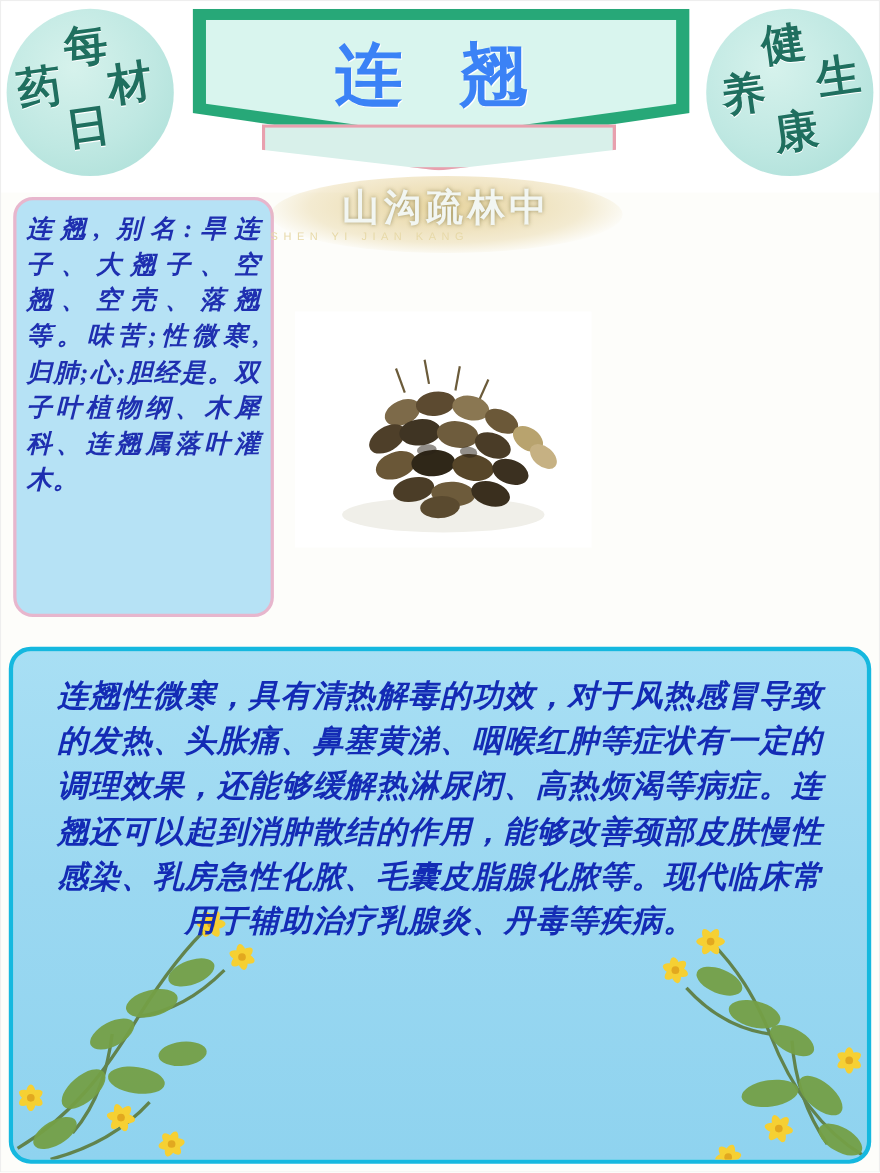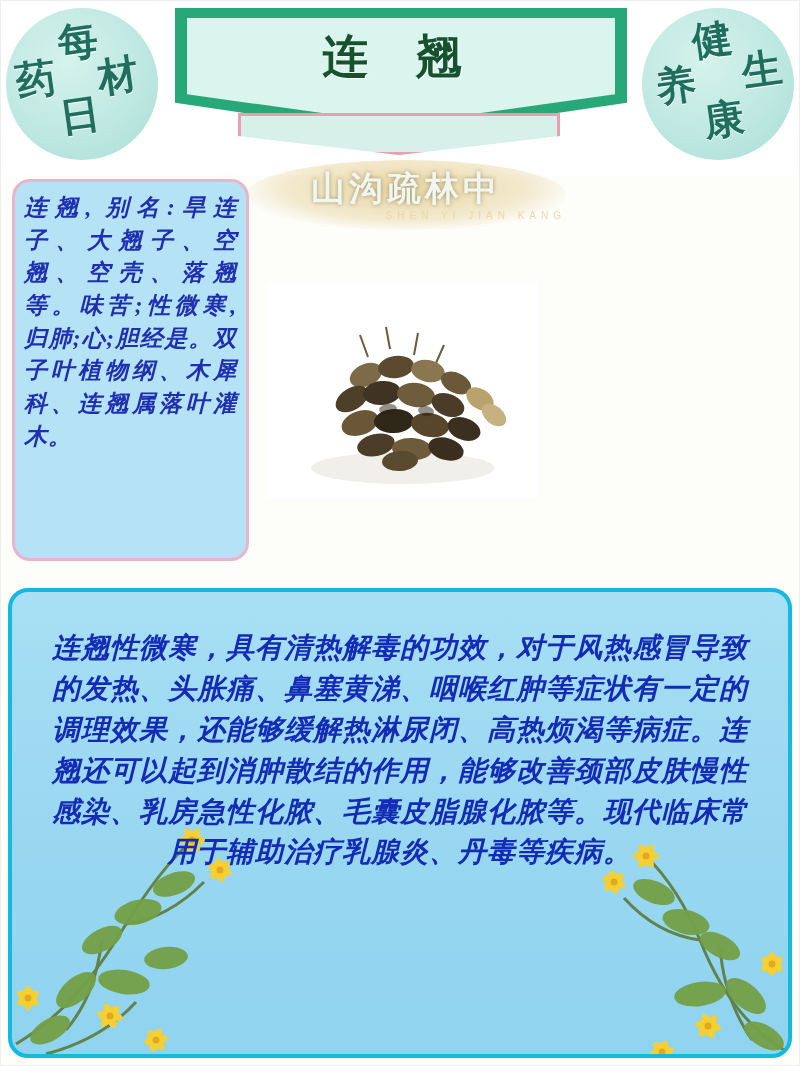--- a/index.html
+++ b/index.html
@@ -88,23 +88,23 @@
     clip-path: polygon(0% 0%, 100% 0%, 100% 72%, 50% 100%, 0% 72%);
   }
   .title-text {
     position: absolute;
     left: 0;
     right: 0;
     top: 18px;
     text-align: center;
     font-family: "Liberation Serif", serif;
     font-weight: bold;
-    font-size: 46px;
+    font-size: 62px;
     letter-spacing: 18px;
-    color: #14532d;
+    color: #3b82f6;
     text-shadow: 1px 1px 0 #ffffff;
   }
   
   .ribbon-tab {
     position: absolute;
     left: 238px;
     top: 113px;
     width: 322px;
     height: 42px;
     background: #d8f0ea;
@@ -137,21 +137,21 @@
     font-family: "Liberation Serif", serif;
     font-weight: bold;
     font-size: 34px;
     letter-spacing: 4px;
     color: #f2f6f2;
     text-shadow: 0 0 4px rgba(120,110,60,.65);
   }
   .wm-sub {
     position: absolute;
     left: 0; right: 0; top: 60px;
-    text-align: right;
+    text-align: left;
     font-size: 10px;
     letter-spacing: 5px;
     color: #e7d9a8;
   }
 
   
   .mid {
     position: relative;
     height: 405px;
   }
@@ -196,21 +196,21 @@
     height: 470px;
     background: linear-gradient(180deg, #a8dff4 0%, #9bd8f1 45%, #8fd3ef 100%);
     border: 4px solid #15b8df;
     border-radius: 20px;
     box-sizing: border-box;
     overflow: hidden;
   }
   .bottom-text {
     position: relative;
     z-index: 3;
-    padding: 36px 26px 0 26px;
+    padding: 22px 26px 0 26px;
     color: #132bb5;
     font-family: "Liberation Serif", serif;
     font-weight: bold;
     font-style: italic;
     font-size: 28px;
     line-height: 1.46;
     letter-spacing: 1px;
     text-align: center;
   }
 

